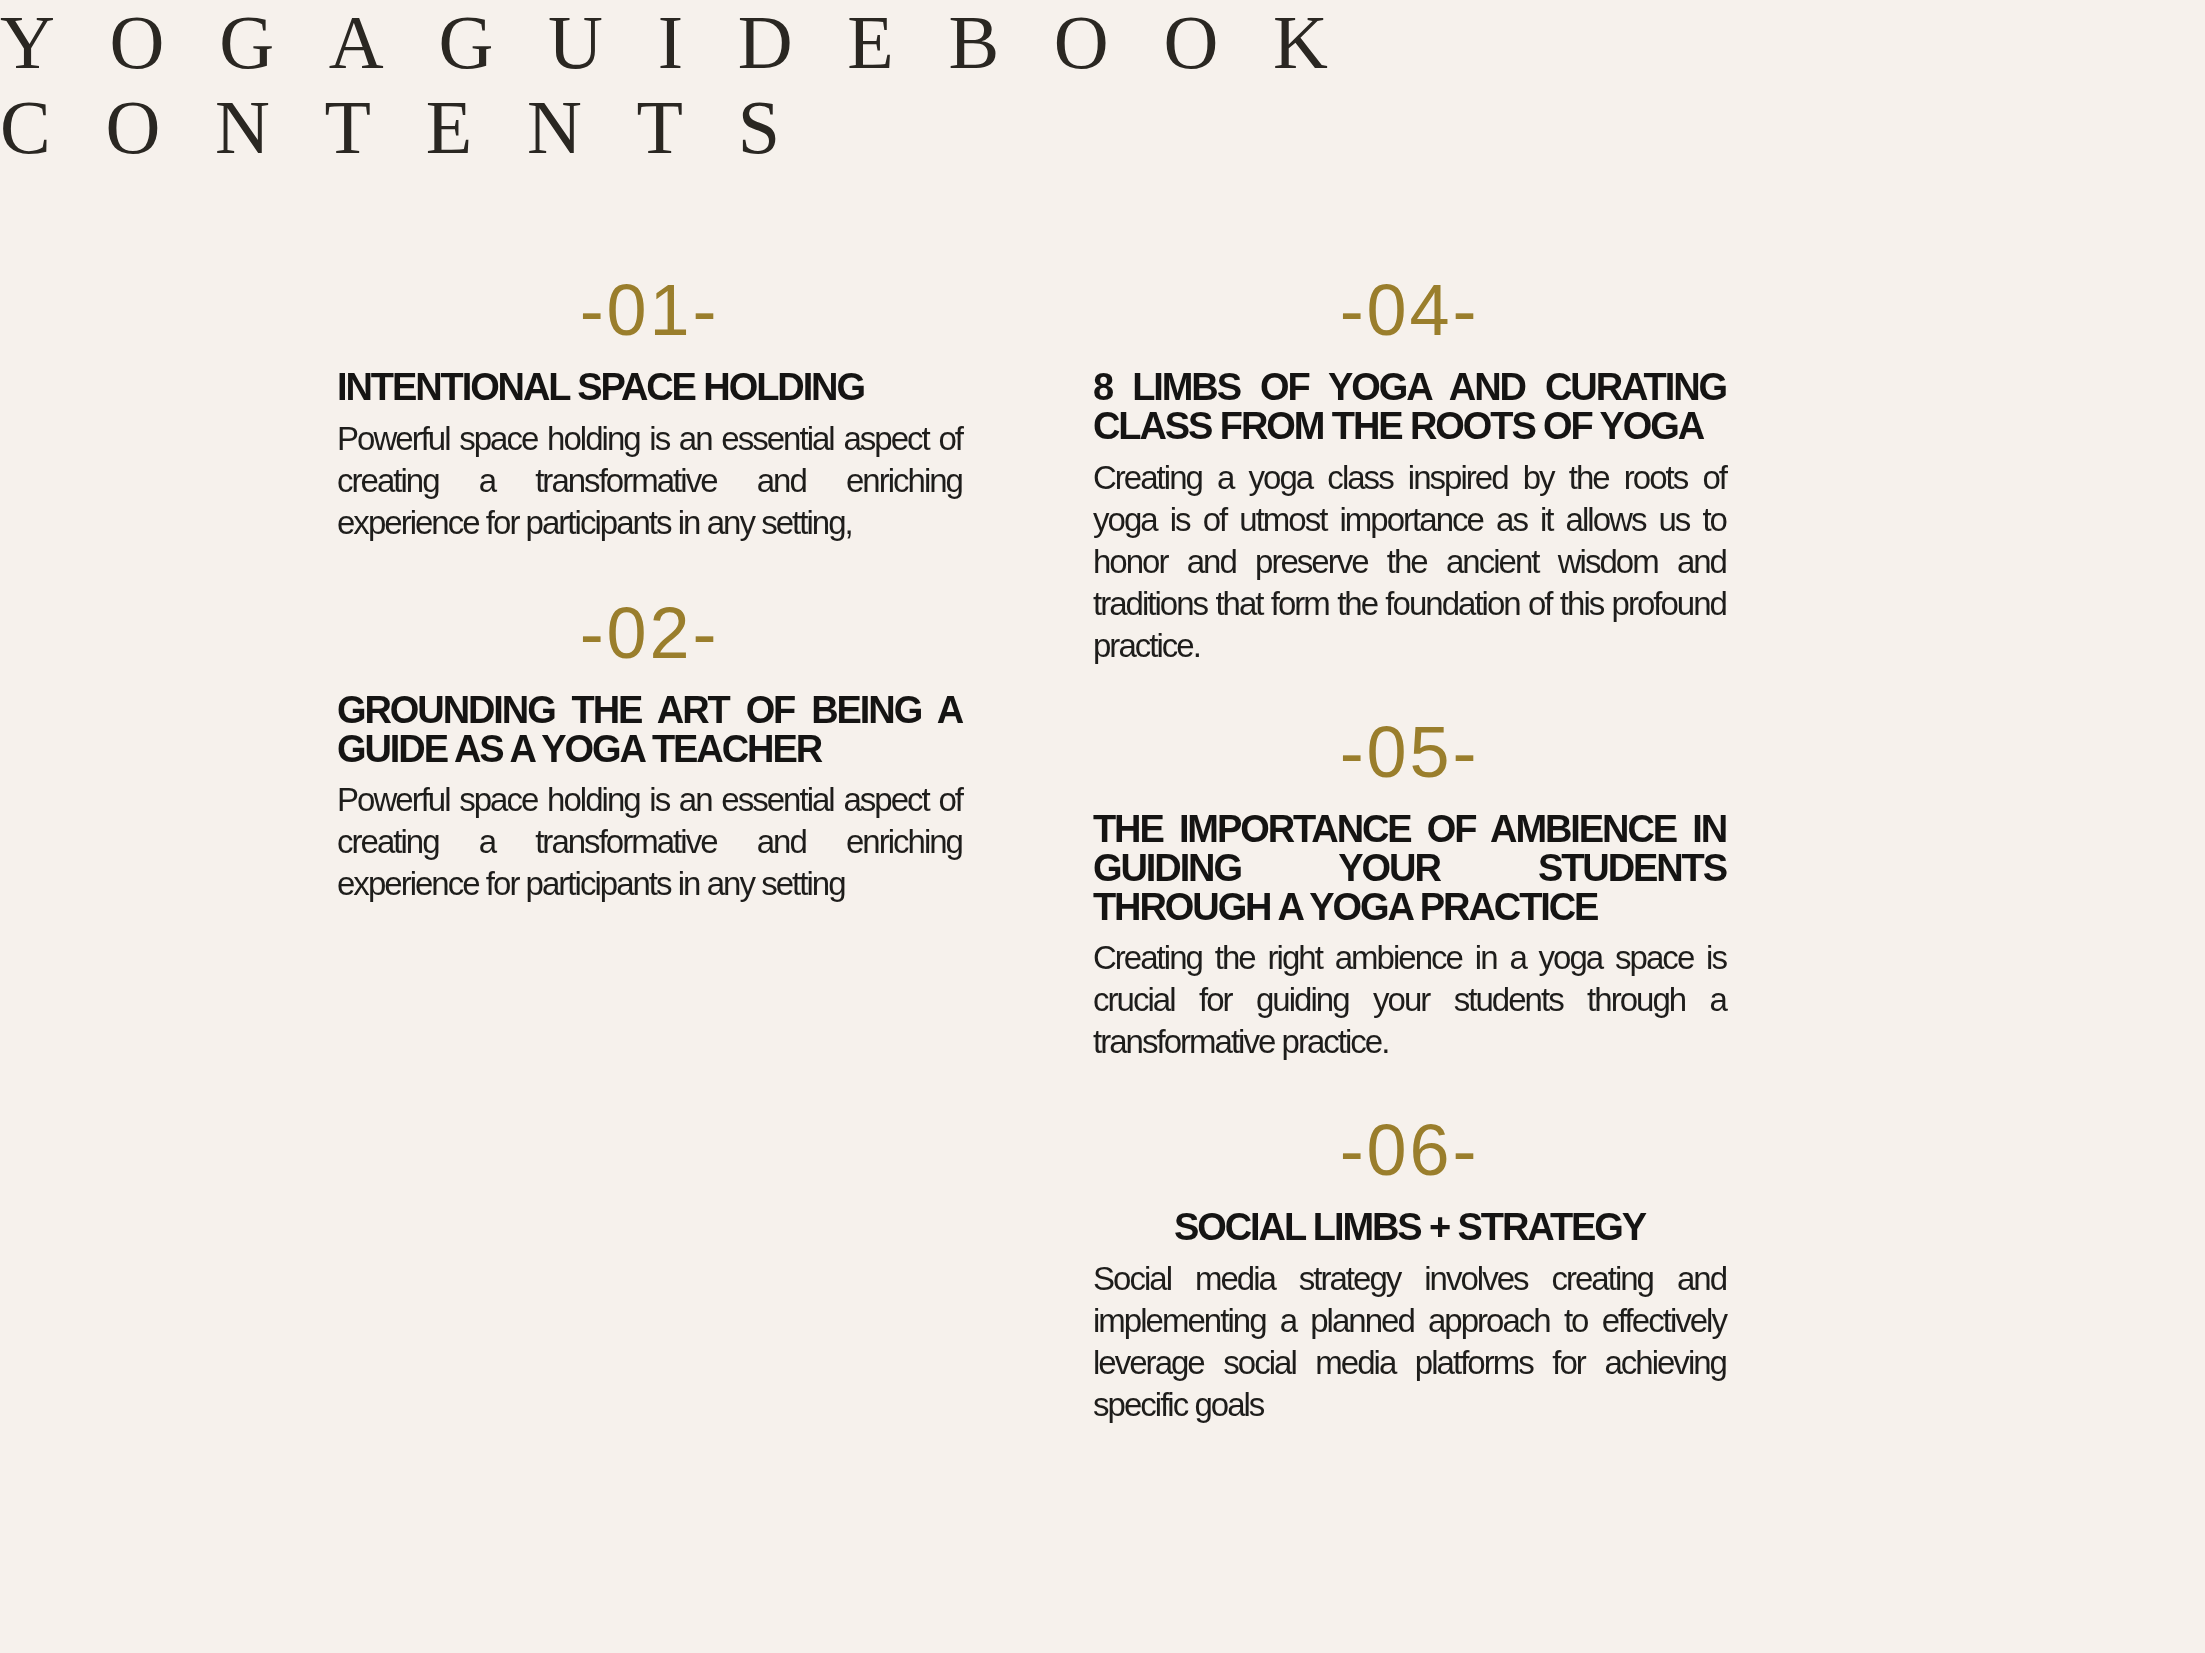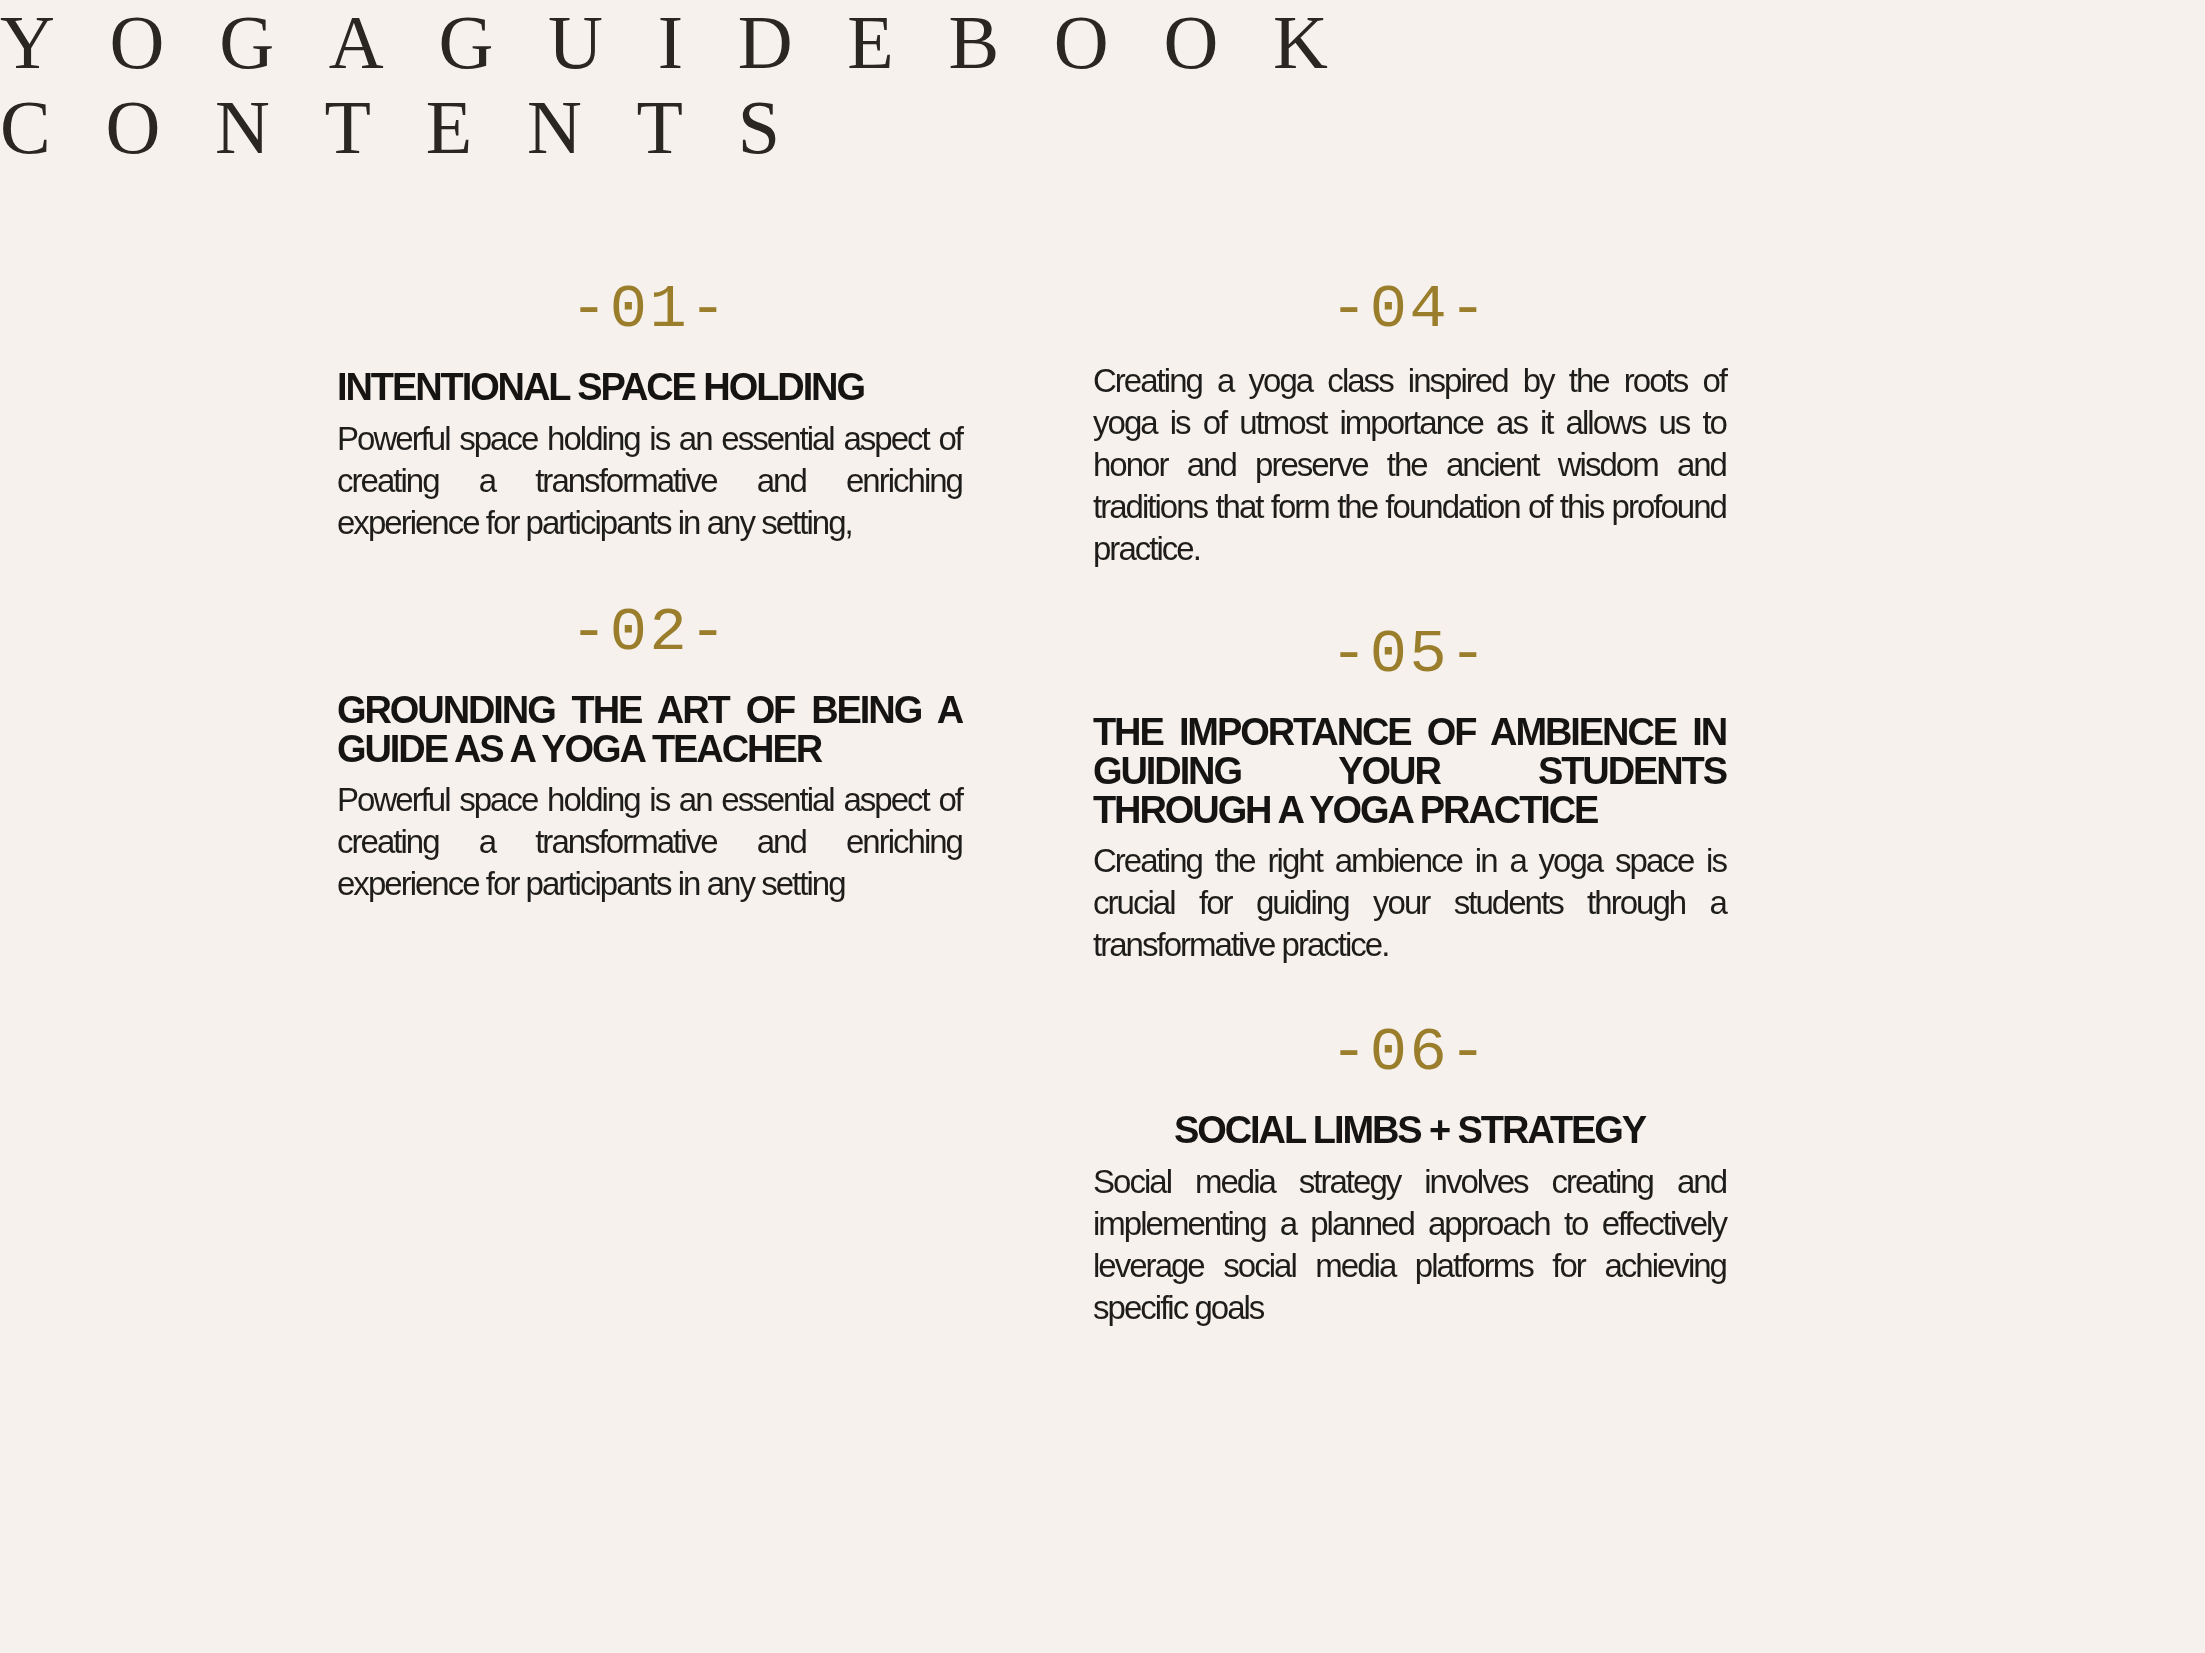--- a/index.html
+++ b/index.html
@@ -36,23 +36,23 @@
     grid-template-columns: 625px 633px;
     column-gap: 131px;
     padding-left: 337px;
     margin-top: 101px;
     align-items: start;
   }
 
   .entry { margin: 0; }
 
   .entry-number {
-    font-family: Liberation Mono, monospace;
+    font-family: Liberation Sans, sans-serif;
     font-weight: 400;
-    font-size: 62px;
+    font-size: 72px;
     line-height: 78px;
     letter-spacing: 0.04em;
     text-align: center;
     color: var(--accent, #9a7e2c);
   }
 
   .entry-heading {
     margin: 19px 0 0 0;
     font-family: "Liberation Sans", sans-serif;
     font-weight: 700;
@@ -111,20 +111,21 @@
         <p class="entry-description">Powerful space holding is an essential aspect of creating a transformative and enriching experience for participants in any setting</p>
       </section>
 
 
     </div>
 
     <div class="col-right">
 
       <section class="entry">
         <div class="entry-number">-04-</div>
+        <h2 class="entry-heading">8 LIMBS OF YOGA AND CURATING CLASS FROM THE ROOTS OF YOGA</h2>
         <p class="entry-description">Creating a yoga class inspired by the roots of yoga is of utmost importance as it allows us to honor and preserve the ancient wisdom and traditions that form the foundation of this profound practice.</p>
       </section>
 
       <section class="entry">
         <div class="entry-number">-05-</div>
         <h2 class="entry-heading">THE IMPORTANCE OF AMBIENCE IN GUIDING YOUR STUDENTS THROUGH A YOGA PRACTICE</h2>
         <p class="entry-description">Creating the right ambience in a yoga space is crucial for guiding your students through a transformative practice.</p>
       </section>
 
       <section class="entry center-head">

